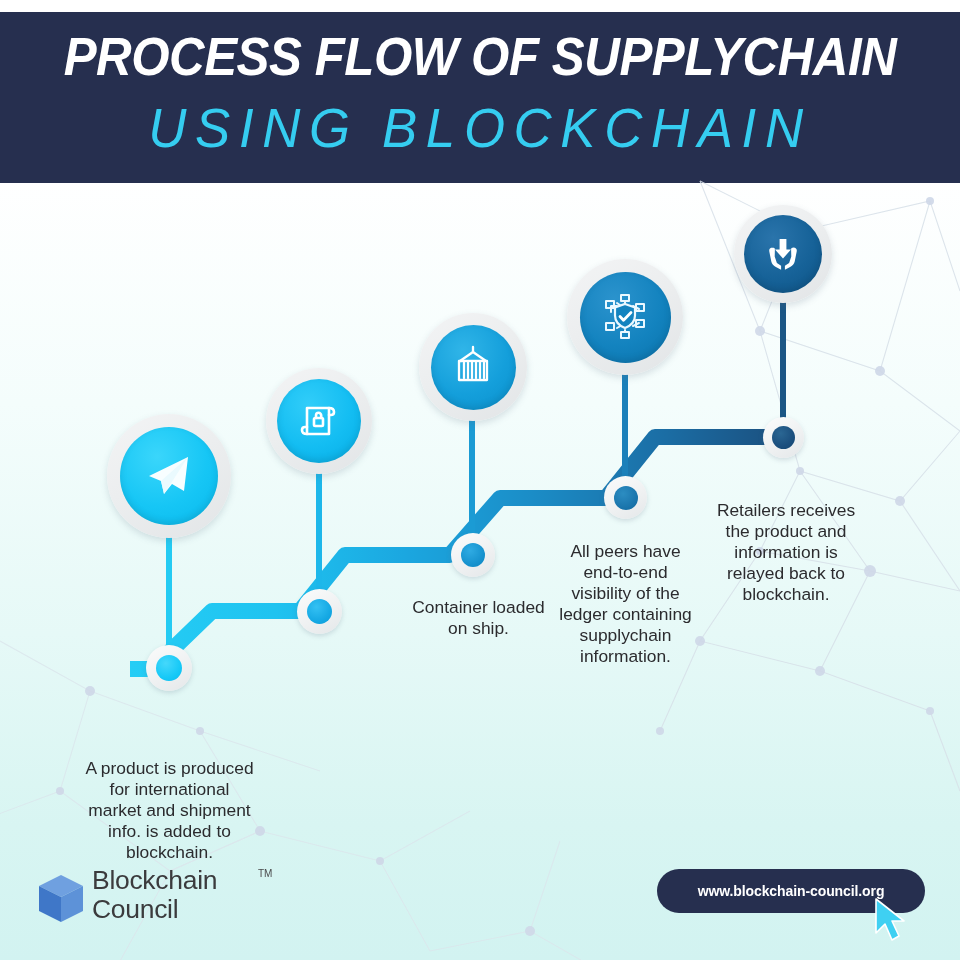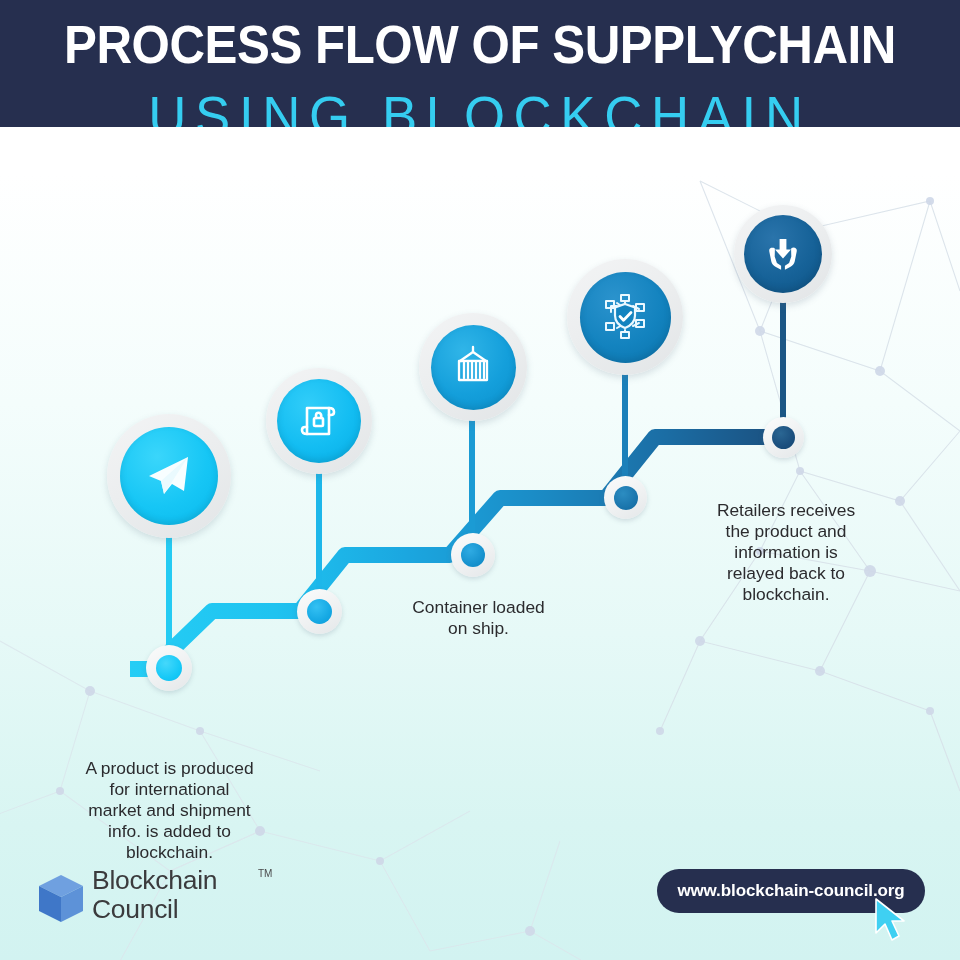--- a/index.html
+++ b/index.html
@@ -10,24 +10,25 @@
   }
   #infographic {
     position: relative;
     width: 960px; height: 960px;
     background: linear-gradient(to bottom, #ffffff 0%, #ffffff 18%, #f4fdfc 42%, #e6f9f7 66%, #d8f5f2 86%, #d2f3f1 100%);
     overflow: hidden;
   }
 
   
   #header {
-    position: absolute; left: 0; top: 0;
-    width: 960px; height: 127px;
+    position: absolute; left: 0; top: 12px;
+    width: 960px; height: 171px;
     background: #262f4f;
     overflow: hidden;
+    font-style: italic;
   }
   #title-line1 {
     position: absolute; left: 0; top: 14px; width: 960px;
     text-align: center;
     color: #ffffff;
     font-size: 53px;
     font-weight: bold;
     letter-spacing: -0.5px;
     transform: scaleX(0.93);
     white-space: nowrap;
@@ -100,21 +101,21 @@
 
   
   #url-pill {
     position: absolute; left: 657px; top: 869px;
     width: 268px; height: 44px;
     background: #262f4f;
     border-radius: 22px;
     display: flex; align-items: center; justify-content: center;
   }
   #url-text {
-    color: #ffffff; font-size: 17px; font-weight: bold;
+    color: #ffffff; font-size: 14px; font-weight: bold;
     letter-spacing: -0.1px;
   }
   #cursor { position: absolute; left: 873px; top: 897px; }
 </style>
 </head>
 <body>
 
 <div id="infographic">
 
   <div id="header">
@@ -290,20 +291,21 @@
   </div>
   <div class="node" style="left:763px; top:417px; width:41px; height:41px;">
     <div class="node-inner" style="width:23px; height:23px; background:radial-gradient(circle at 38% 32%, #2a6693 0%, #1b4f7e 60%, #13456f 100%);"></div>
   </div>
 
   <div class="caption" style="left:83px; top:710px; width:173px;margin-top:48px;">A product is produced for international market and shipment info. is added to blockchain.</div>
 
 
   <div class="caption" style="left:401px; top:597px; width:155px;">Container loaded on ship.</div>
 
+  <div class="caption" style="left:553px; top:541px; width:145px;">All peers have end-to-end visibility of the ledger containing supplychain information.</div>
 
   <div class="caption" style="left:716px; top:500px; width:140px;">Retailers receives the product and information is relayed back to blockchain.</div>
 
   <div id="logo">
     <svg id="logo-cube" width="50" height="52" viewBox="0 0 50 52">
       <path d="M25 2 L47 13 L25 24 L3 13 Z" fill="#6fa0e0"></path>
       <path d="M3 13 L25 24 L25 49 L3 38 Z" fill="#3f77c8"></path>
       <path d="M47 13 L25 24 L25 49 L47 38 Z" fill="#5d92d8"></path>
     </svg>
     <div id="logo-text">

